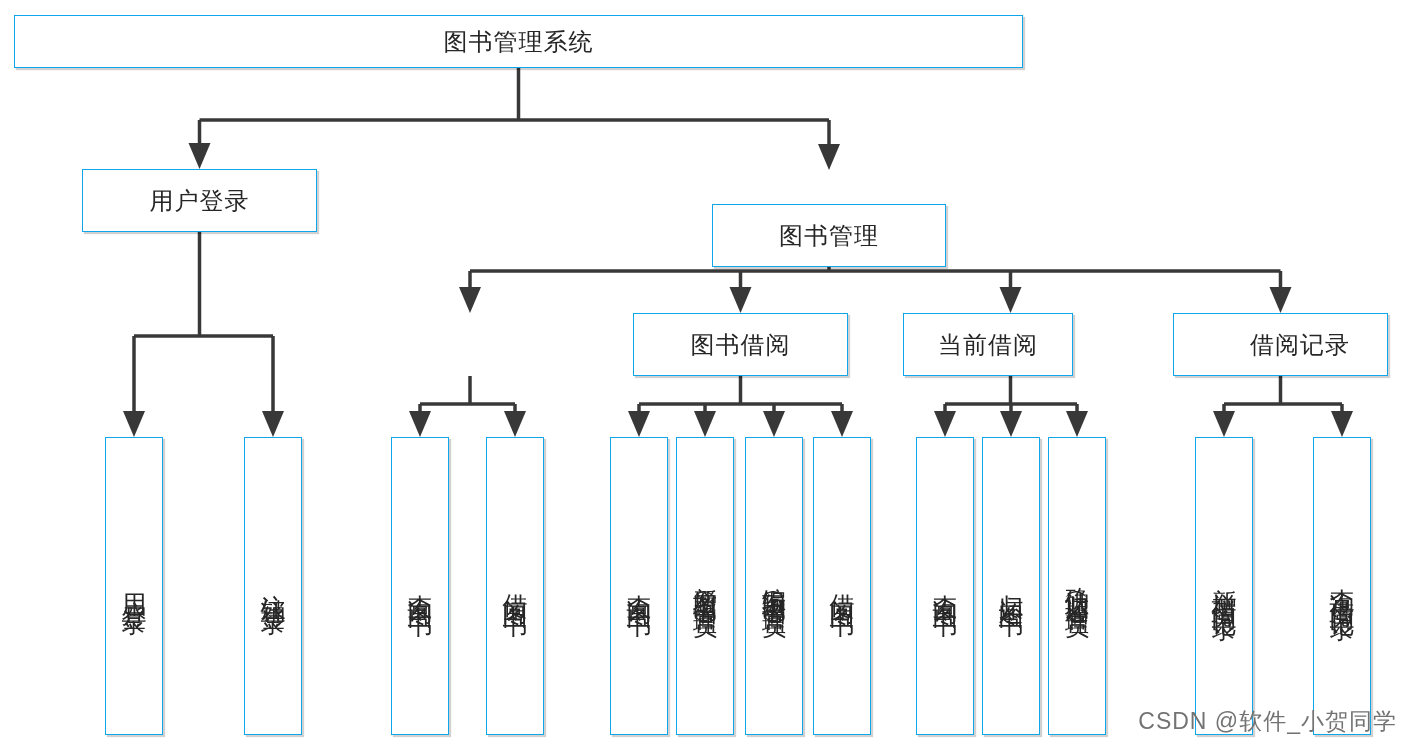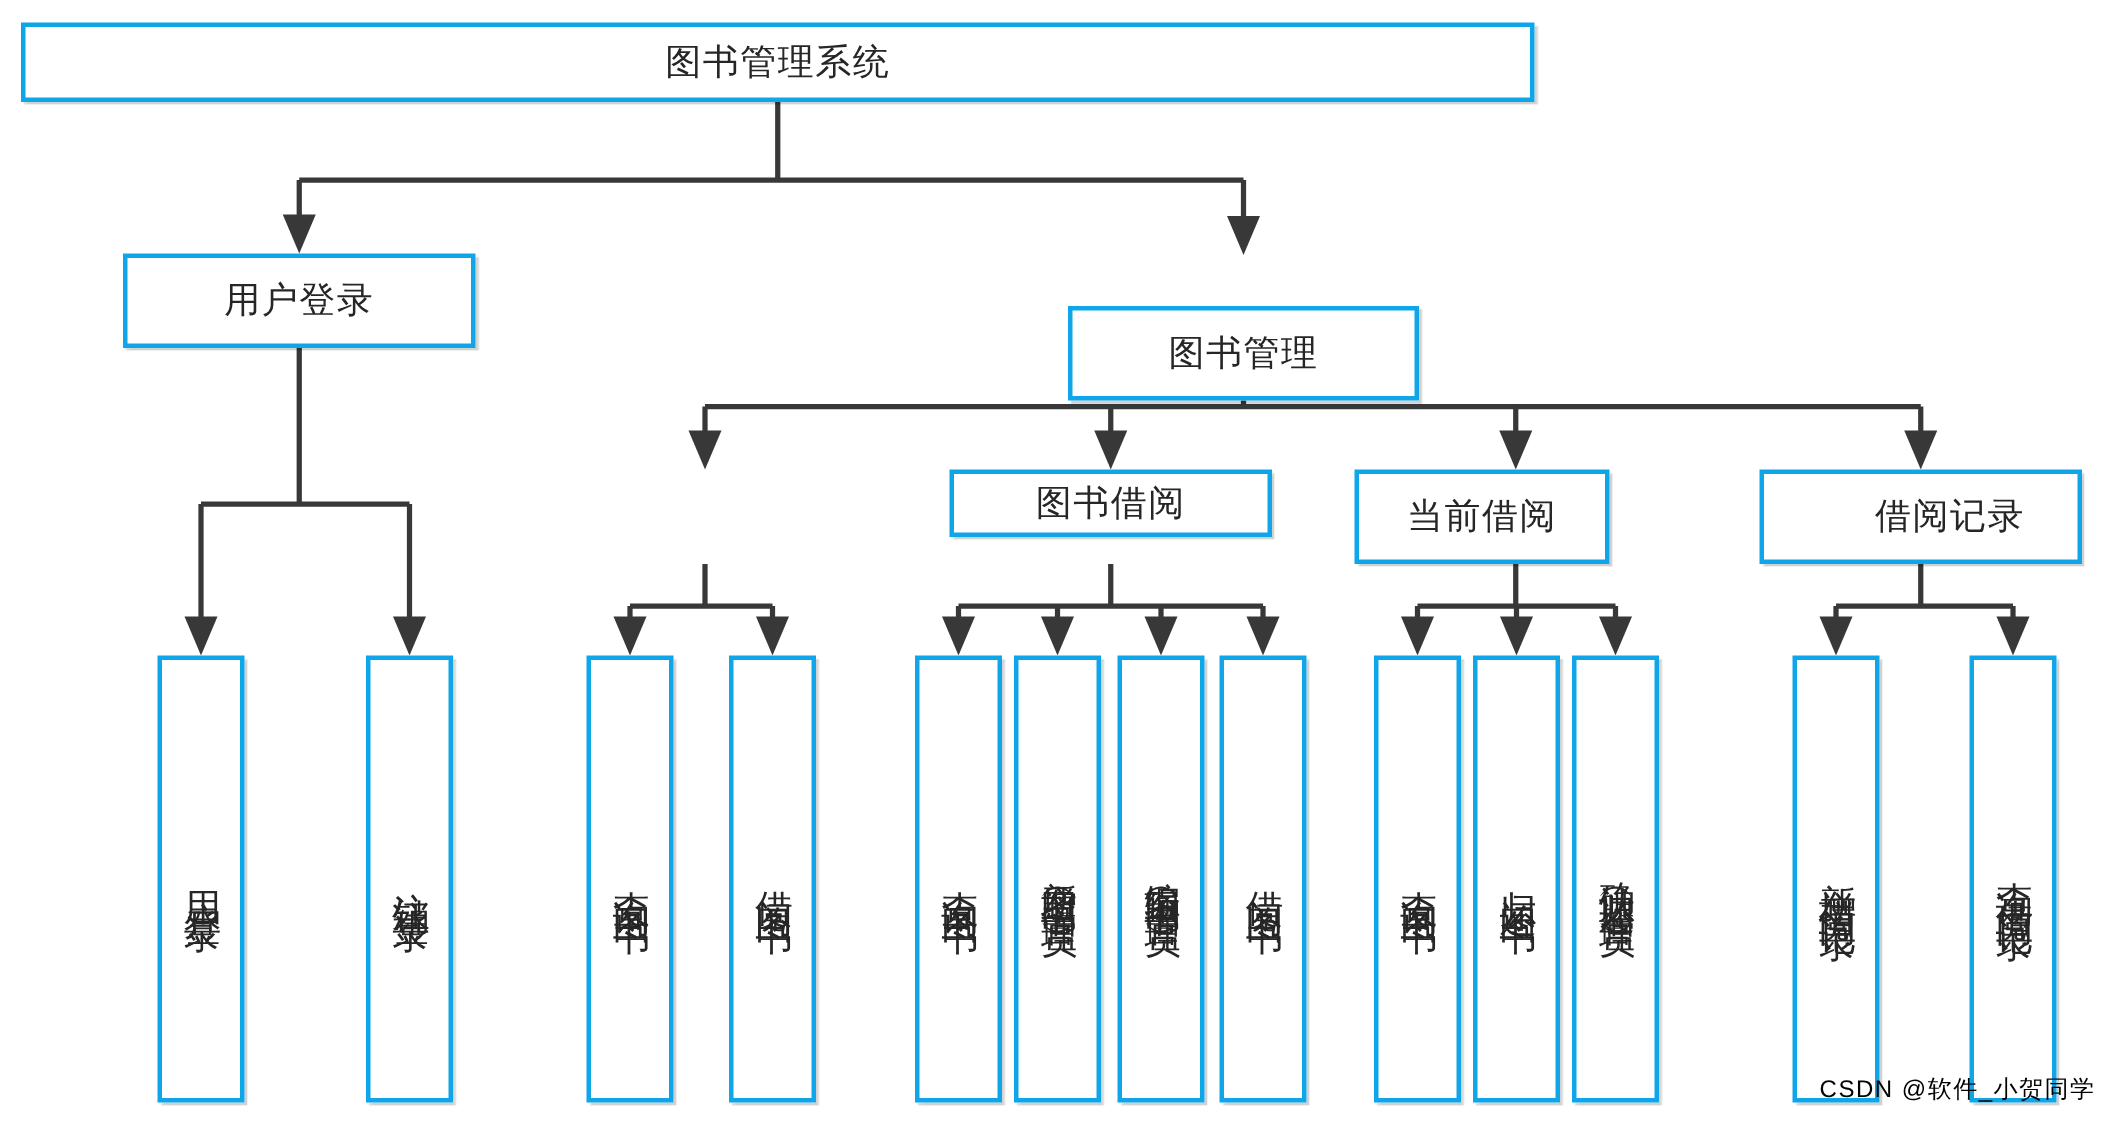--- a/index.html
+++ b/index.html
@@ -12,21 +12,21 @@
     overflow: hidden;
   }
   .connector-svg {
     position: absolute;
     left: 0; top: 0;
     width: 1405px; height: 747px;
   }
   .box {
     position: absolute;
     box-sizing: border-box;
-    border: 3px solid #0ea5e9;
+    border: 1px solid #0ea5e9;
     background: #ffffff;
     display: flex;
     align-items: center;
     justify-content: center;
     color: #262626;
     box-shadow: 2px 2px 1px rgba(0,0,0,0.18);
   }
   .h-label {
     font-size: 24px;
     letter-spacing: 1px;
@@ -39,23 +39,23 @@
     font-size: 25px;
     letter-spacing: 6px;
     line-height: 1;
     white-space: nowrap;
   }
   .v-label.tight { letter-spacing: 4px; font-size: 24px; }
   .watermark {
     position: absolute;
     right: 8px;
     bottom: 10px;
-    font-size: 16px;
+    font-size: 23px;
     letter-spacing: 1px;
-    color: #000000;
+    color: #737373;
     white-space: nowrap;
     z-index: 5;
   }
 </style>
 </head>
 <body>
 
 <div class="canvas">
 
   <svg class="connector-svg" viewBox="0 0 1405 747" xmlns="http://www.w3.org/2000/svg">
@@ -128,21 +128,21 @@
     <span class="h-label">图书管理系统</span>
   </div>
 
   <div class="box" style="left:82px; top:169px; width:235px; height:63px;">
     <span class="h-label">用户登录</span>
   </div>
   <div class="box" style="left:712px; top:170px; width:234px; height:63px;margin-top:34px;">
     <span class="h-label">图书管理</span>
   </div>
 
-  <div class="box" style="left:633px; top:313px; width:215px; height:45px;">
+  <div class="box" style="left:633px; top:313px; width:215px; height:63px;">
     <span class="h-label">图书借阅</span>
   </div>
   <div class="box" style="left:903px; top:313px; width:170px; height:63px;">
     <span class="h-label">当前借阅</span>
   </div>
   <div class="box" style="left:1173px; top:313px; width:215px; height:63px;padding-left:39px;">
     <span class="h-label">借阅记录</span>
   </div>
 
   <div class="box" style="left:105px; top:437px; width:58px; height:298px;">

